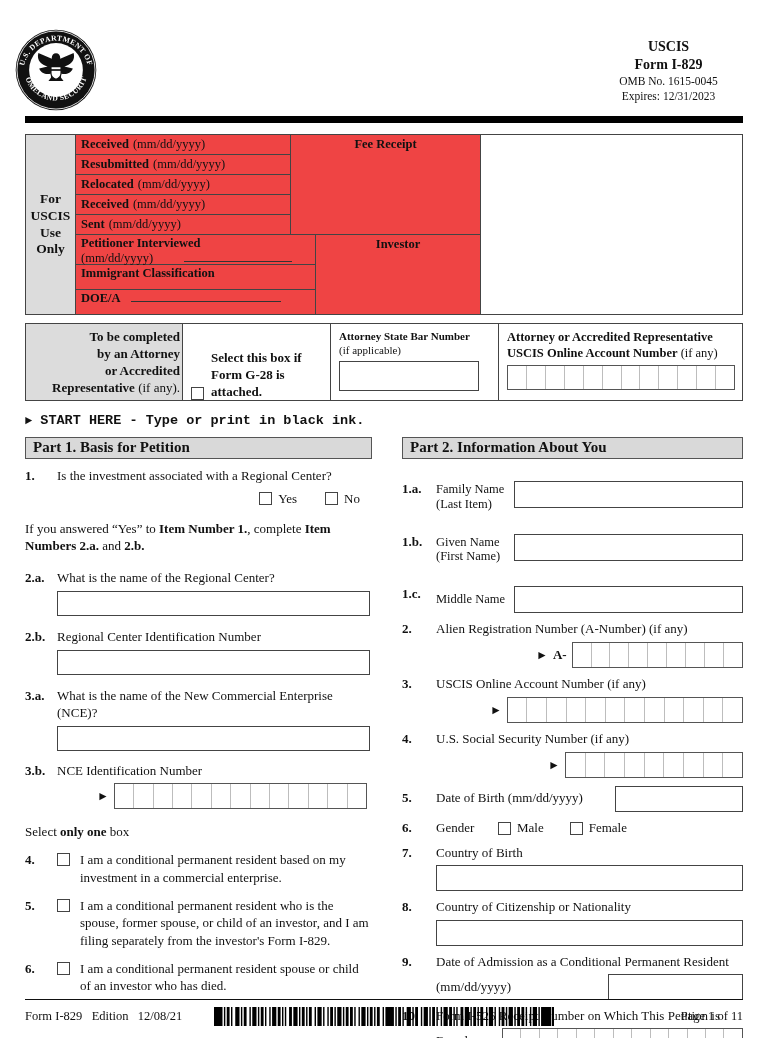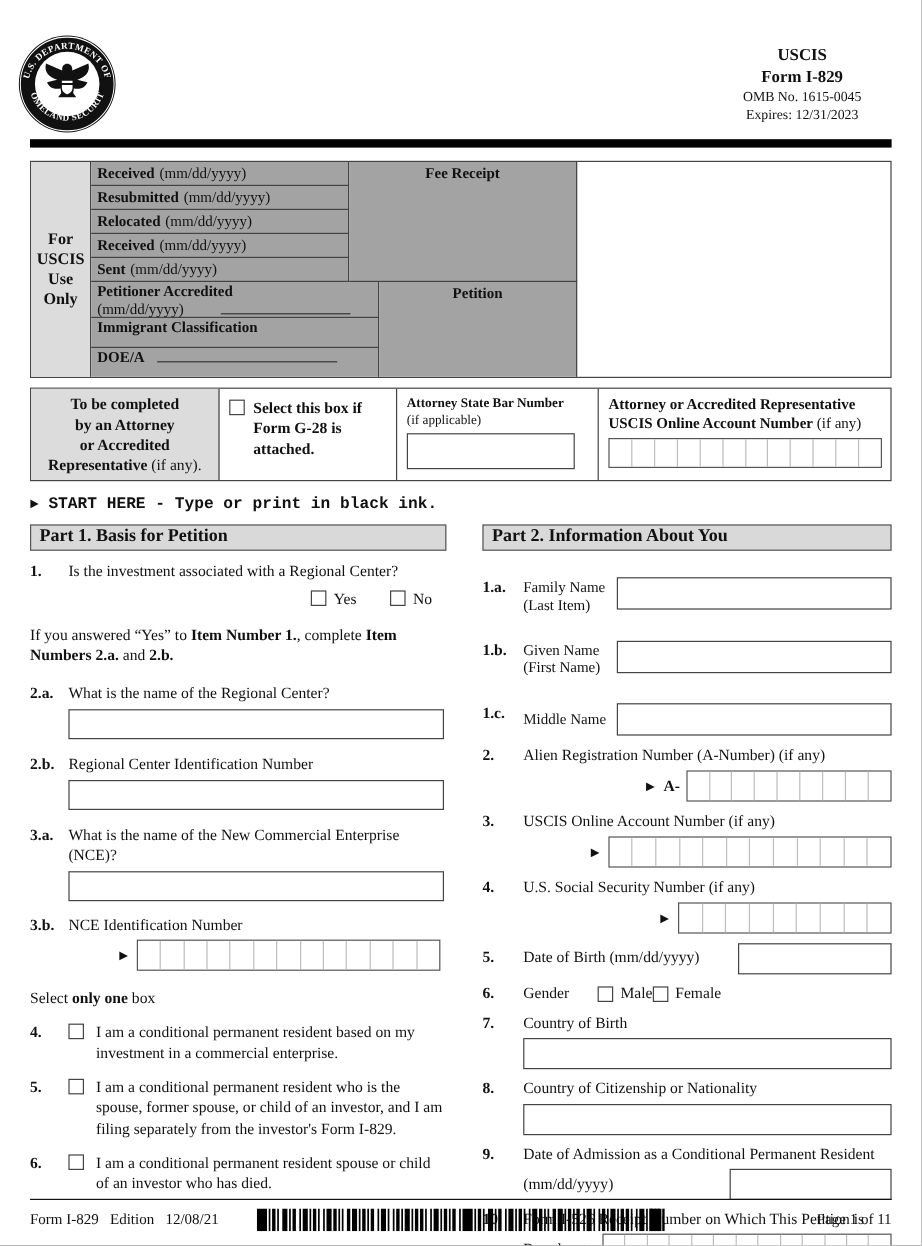--- a/index.html
+++ b/index.html
@@ -19,41 +19,41 @@
   .hdr-right { position:absolute; right:22px; top:38px; width:155px; text-align:center; }
   .hdr-right .b { font-size:14px; font-weight:bold; line-height:1.3; }
   .hdr-right .s { font-size:11.5px; line-height:1.3; }
   .topbar { height:7px; background:#000; margin:0 25px; }
 
   
   .usc { margin:11px 25px 0; display:grid;
     grid-template-columns:50px 215px 25px 165px 1fr;
     grid-template-rows:20px 20px 20px 20px 20px 30px 25px 24px;
     border:1px solid #444; font-size:12.5px; }
-  .usc > div { background:#a3a3a3; }
+  .usc > div { background:#ef4444; }
   .usc .side { grid-column:1; grid-row:1/9; background:#dcdcdc; border-right:1px solid #444;
     display:flex; align-items:center; justify-content:center; text-align:center;
     font-weight:bold; font-size:13.5px; line-height:1.25; padding:0 3px; }
   .usc .drow { grid-column:2; display:flex; align-items:center; gap:4px; padding:0 5px;
     border-right:1px solid #444; border-bottom:1px solid #444; white-space:nowrap; }
   .usc .fee { grid-column:3/5; grid-row:1/6; border-right:1px solid #444; border-bottom:1px solid #444;
     text-align:center; font-weight:bold; padding-top:2px; }
   .usc .action { grid-column:5; grid-row:1/9; text-align:center; font-weight:bold; padding-top:2px; }
   .usc .wide { grid-column:2/4; border-right:1px solid #444; border-bottom:1px solid #444;
     font-weight:bold; padding:1px 5px; }
   .usc .wide.last { border-bottom:none; }
   .usc .remarks { grid-column:4; grid-row:6/9; border-right:1px solid #444;
     text-align:center; font-weight:bold; padding-top:2px; }
   .blank { display:inline-block; border-bottom:1px solid #333; height:11px; vertical-align:baseline; }
   .n { font-weight:normal; }
 
   
   .atty { margin:8px 25px 0; display:grid; grid-template-columns:157px 148px 168px 1fr;
     border:1px solid #444; font-size:13px; }
-  .atty > div { min-height:76px; }
+  .atty > div { min-height:76px;align-items:flex-end; }
   .atty .a1 { background:#dcdcdc; border-right:1px solid #444; font-weight:bold; text-align:center;
     display:flex; flex-direction:column; justify-content:center; line-height:1.32; padding:2px; }
   .atty .a2 { border-right:1px solid #444; padding:7px 6px 0 8px; display:flex; gap:7px; font-weight:bold; line-height:1.32; }
   .atty .a3 { border-right:1px solid #444; padding:5px 8px 0 8px; font-size:11px; line-height:1.3; }
   .atty .a4 { padding:5px 8px 0 8px; font-size:12.5px; line-height:1.3; }
   .cb { width:13px; height:13px; border:1px solid #444; background:#fff; display:inline-block; flex:none; }
   .box-input { display:block; border:1px solid #444; background:#fff; font:inherit; padding:0 4px; }
   .a3 .box-input { width:140px; height:30px; margin-top:3px; }
 
   
@@ -150,33 +150,33 @@
         <span class="n">(mm/dd/yyyy)</span>
     </div>
     <div class="drow" style="grid-row:5">
       <b>Sent</b>
         <span class="n">(mm/dd/yyyy)</span>
     </div>
 
     <div class="fee"><span>Fee Receipt</span></div>
 
     <div class="wide" style="grid-row:6">
-      <div>Petitioner Accredited</div>
+      <div>Petitioner Interviewed</div>
       <div><span class="n">(mm/dd/yyyy)</span>
         <span class="blank" style="width:108px; margin-left:28px;"></span></div>
     </div>
     <div class="wide" style="grid-row:7">
       <span>Immigrant Classification</span>
       <span class="blank" style="width:100px; margin-left:6px;"></span>
     </div>
     <div class="wide last" style="grid-row:8">
       <span>DOE/A</span>
       <span class="blank" style="width:150px; margin-left:8px;"></span>
     </div>
-    <div class="remarks"><span>Petition</span></div>
+    <div class="remarks"><span>Investor</span></div>
   </div>
 
   <div class="atty">
     <div class="a1">
       <div>To be completed</div>
       <div>by an Attorney</div>
       <div>or Accredited</div>
       <div><span>Representative</span><span class="n"> (if any).</span></div>
     </div>
     <div class="a2">
@@ -377,21 +377,21 @@
 
       <div class="lbl-row" style="align-items:center">
         <span class="qnum" style="width:34px">5.</span>
         <span class="qtxt">Date of Birth (mm/dd/yyyy)</span>
         <input class="box-input inline-box" style="width: 128px;" type="text">
       </div>
 
       <div class="lbl-row" style="align-items:center; gap:0;">
         <span class="qnum" style="width:34px">6.</span>
         <span style="width:62px">Gender</span>
-        <span class="cbl" style="">
+        <span class="cbl" style="margin-right:26px">
             <span class="cb"></span>
             <span>Male</span>
           </span>
         <span class="cbl">
             <span class="cb"></span>
             <span>Female</span>
           </span>
       </div>
 
       <div class="lbl-row">

